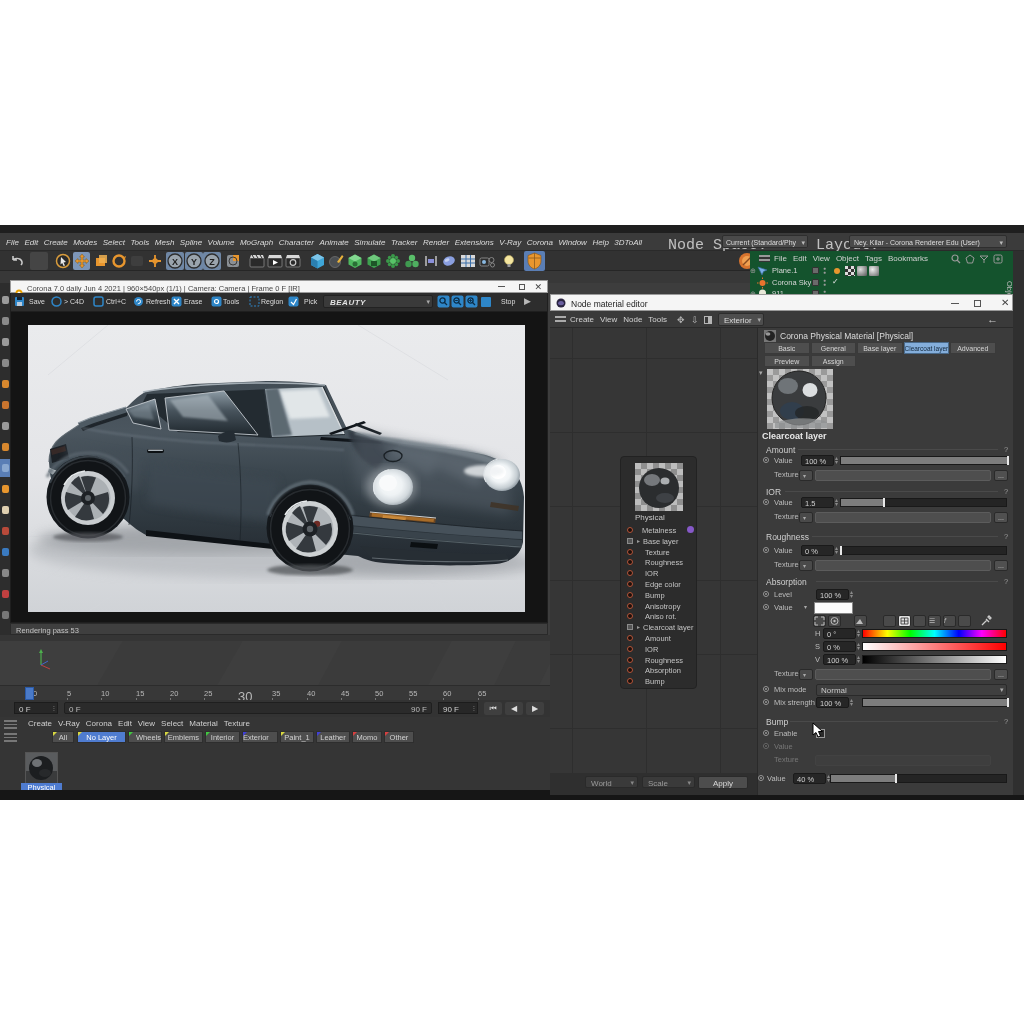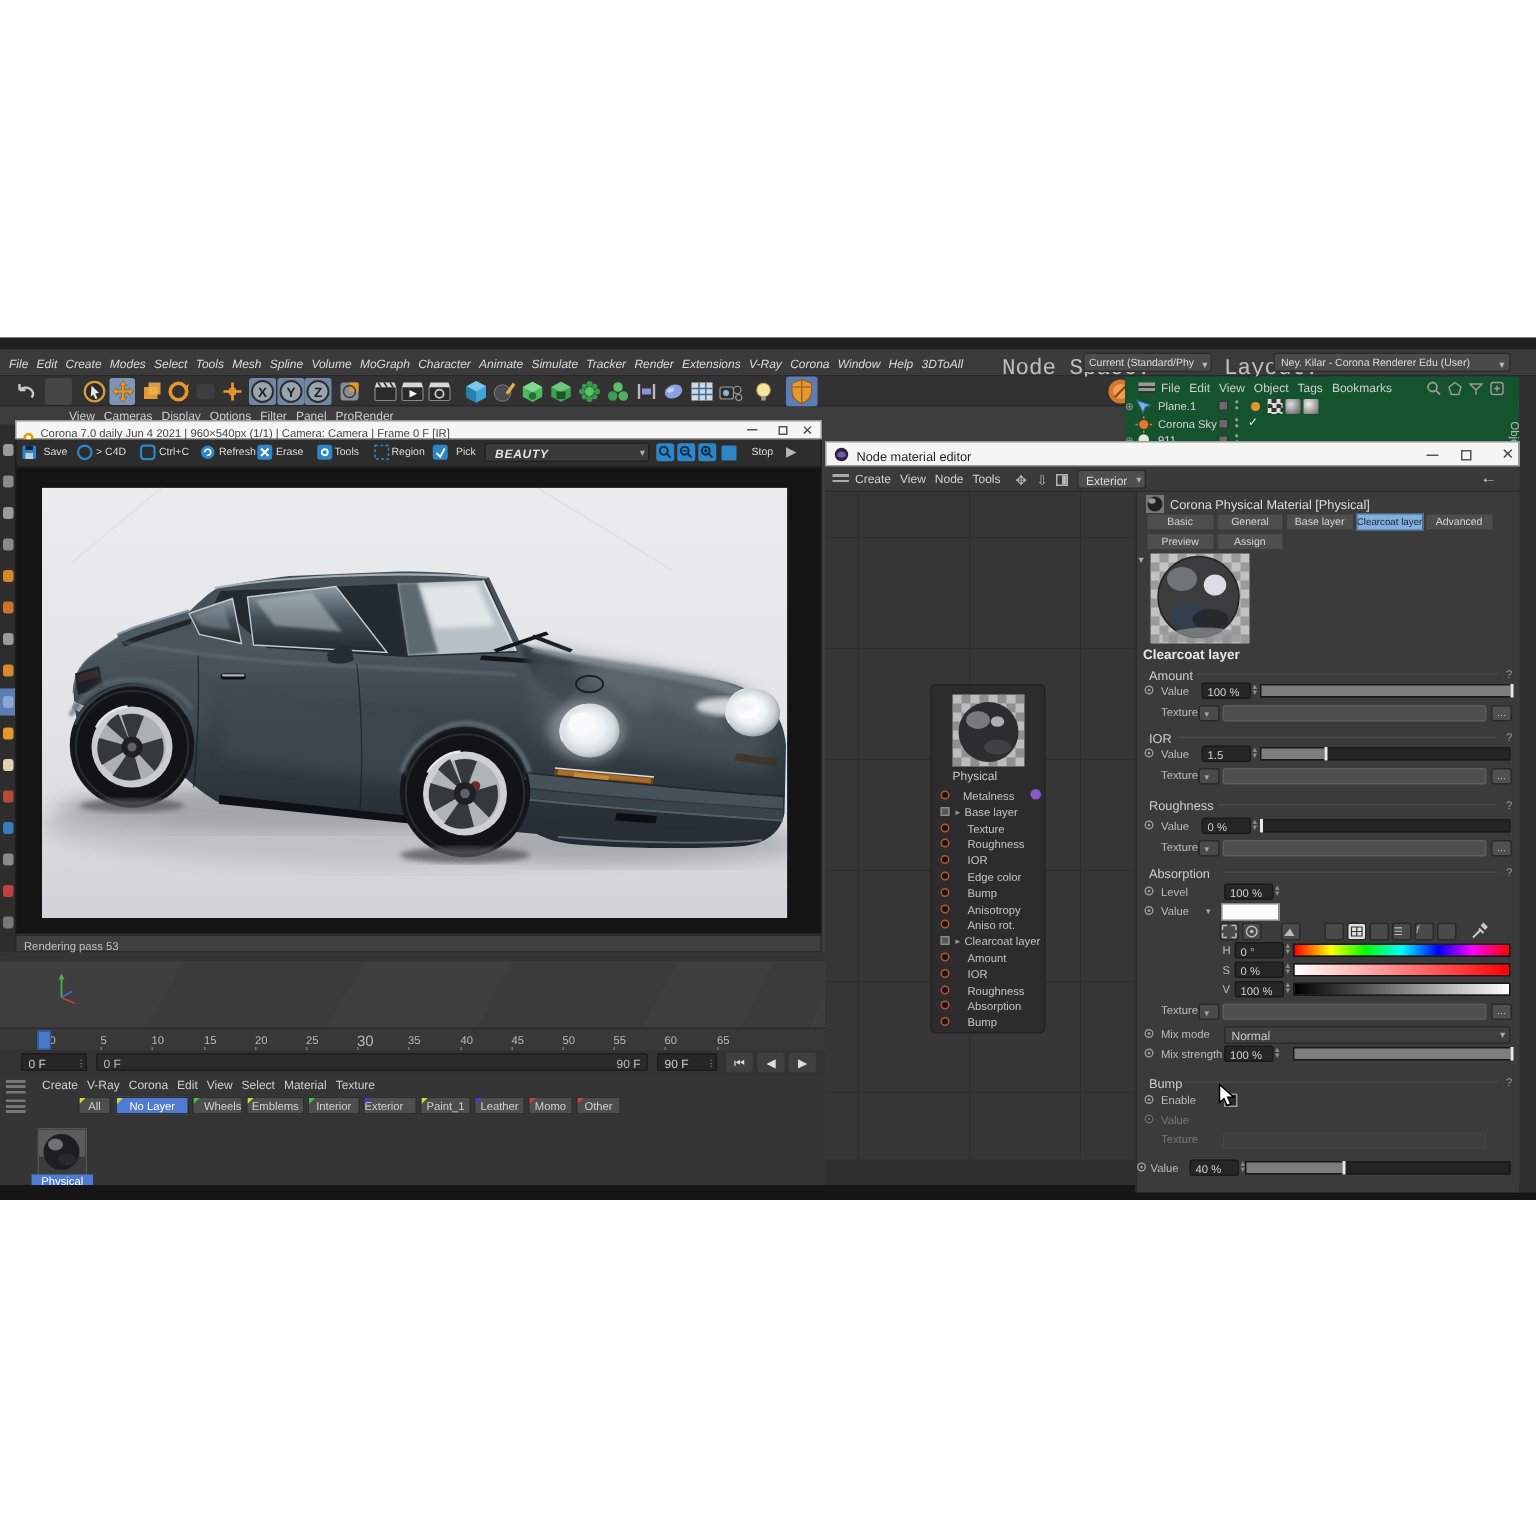--- a/index.html
+++ b/index.html
@@ -209,23 +209,20 @@
           <path d="M9.5 1 L9.5 17 M3.5 6 L15.5 6" stroke="#8a5a1e" stroke-width="0.8"></path>
         </svg>
       </div>
       <div style="position:absolute;left:737px;top:0px;width:20px;height:20px;"><svg width="20" height="20" viewBox="0 0 20 20">
           <circle cx="10" cy="10" r="8" fill="#d8742e"></circle>
           <circle cx="10" cy="10" r="5" fill="#f0a050"></circle>
           <path d="M6 14 L14 6" stroke="#8a4a1e" stroke-width="1.5"></path>
         </svg></div>
     </div>
 
-  <div class="abs" style="left:0;top:46px;width:757px;height:12px;background:#3c3c3c;">
-    <div class="abs m2" style="left:46px;top:2px;font-size:8px;color:#cfcfcf;white-space:nowrap;"><span>View</span><span>Cameras</span><span>Display</span><span>Options</span><span>Filter</span><span>Panel</span><span>ProRender</span></div>
-  </div>
 
   <div class="abs" style="left:0;top:58px;width:757px;height:352px;background:#3d3d3d;"></div>
 
   <div class="abs" style="left:0;top:58px;width:10px;height:352px;background:#2d2d2d;" id="leftstrip">
       <div style="position:absolute;left:0px;top:8px;width:10px;height:18px;">
         <div style="position:absolute;left:1.5px;top:5px;width:7px;height:8px;border-radius:2px;background:#9a9a9a;"></div>
       </div>
       <div style="position:absolute;left:0px;top:29px;width:10px;height:18px;">
         <div style="position:absolute;left:1.5px;top:5px;width:7px;height:8px;border-radius:2px;background:#8a8a8a;"></div>
       </div>
@@ -292,21 +289,21 @@
       <span style="position:absolute;left:67px;top:3px;font-size:7.5px;color:#b8b8b8;">5</span>
       <span style="position:absolute;left:67px;top:12px;width:1px;height:3px;background:#777;"></span>
       <span style="position:absolute;left:101px;top:3px;font-size:7.5px;color:#b8b8b8;">10</span>
       <span style="position:absolute;left:101px;top:12px;width:1px;height:3px;background:#777;"></span>
       <span style="position:absolute;left:136px;top:3px;font-size:7.5px;color:#b8b8b8;">15</span>
       <span style="position:absolute;left:136px;top:12px;width:1px;height:3px;background:#777;"></span>
       <span style="position:absolute;left:170px;top:3px;font-size:7.5px;color:#b8b8b8;">20</span>
       <span style="position:absolute;left:170px;top:12px;width:1px;height:3px;background:#777;"></span>
       <span style="position:absolute;left:204px;top:3px;font-size:7.5px;color:#b8b8b8;">25</span>
       <span style="position:absolute;left:204px;top:12px;width:1px;height:3px;background:#777;"></span>
-      <span style="position:absolute;left:238px;top:3px;font-size:10px;color:#b8b8b8;">30</span>
+      <span style="position:absolute;left:238px;top:3px;font-size:13px;color:#b8b8b8;">30</span>
       <span style="position:absolute;left:238px;top:12px;width:1px;height:3px;background:#777;"></span>
       <span style="position:absolute;left:272px;top:3px;font-size:7.5px;color:#b8b8b8;">35</span>
       <span style="position:absolute;left:272px;top:12px;width:1px;height:3px;background:#777;"></span>
       <span style="position:absolute;left:307px;top:3px;font-size:7.5px;color:#b8b8b8;">40</span>
       <span style="position:absolute;left:307px;top:12px;width:1px;height:3px;background:#777;"></span>
       <span style="position:absolute;left:341px;top:3px;font-size:7.5px;color:#b8b8b8;">45</span>
       <span style="position:absolute;left:341px;top:12px;width:1px;height:3px;background:#777;"></span>
       <span style="position:absolute;left:375px;top:3px;font-size:7.5px;color:#b8b8b8;">50</span>
       <span style="position:absolute;left:375px;top:12px;width:1px;height:3px;background:#777;"></span>
       <span style="position:absolute;left:409px;top:3px;font-size:7.5px;color:#b8b8b8;">55</span>
@@ -751,20 +748,31 @@
             <span style="position:absolute;left:24px;top:198.6px;font-size:7.5px;color:#c4c4c4;white-space:nowrap;">Roughness</span>
             <span style="position:absolute;left:6px;top:210.4px;width:6px;height:6px;border-radius:50%;background:#1e0f0b;border:1.5px solid #b3553a;"></span>
             <span style="position:absolute;left:24px;top:209.4px;font-size:7.5px;color:#c4c4c4;white-space:nowrap;">Absorption</span>
             <span style="position:absolute;left:6px;top:221.2px;width:6px;height:6px;border-radius:50%;background:#1e0f0b;border:1.5px solid #b3553a;"></span>
             <span style="position:absolute;left:24px;top:220.2px;font-size:7.5px;color:#c4c4c4;white-space:nowrap;">Bump</span>
           </div>
         <div class="abs" style="left:66px;top:69px;width:7px;height:7px;border-radius:50%;background:#8659c8;"></div>
       </div>
     </div>
 
+    <div class="abs" style="left:0;top:479px;width:207px;height:22px;background:#2f2f2f;">
+      <div class="abs" style="left:35px;top:3px;width:53px;height:12px;background:#3a3a3a;border:1px solid #2a2a2a;border-radius:2px;">
+          <span style="position:absolute;left:5px;top:2px;font-size:8px;color:#9a9a9a;">World</span>
+          <span style="position:absolute;right:3px;top:2px;font-size:7px;color:#888;">▾</span>
+        </div>
+      <div class="abs" style="left:92px;top:3px;width:53px;height:12px;background:#3a3a3a;border:1px solid #2a2a2a;border-radius:2px;">
+          <span style="position:absolute;left:5px;top:2px;font-size:8px;color:#9a9a9a;">Scale</span>
+          <span style="position:absolute;right:3px;top:2px;font-size:7px;color:#888;">▾</span>
+        </div>
+      <div class="abs" style="left:148px;top:3px;width:50px;height:13px;background:#4d4d4d;border:1px solid #2a2a2a;border-radius:2px;color:#d8d8d8;font-size:8px;text-align:center;line-height:13px;">Apply</div>
+    </div>
 
     <div class="abs" style="left:207px;top:34px;width:256px;height:467px;background:#3b3b3b;border-left:1px solid #2a2a2a;" id="attrs">
         <svg style="position:absolute;left:6px;top:2px;" width="12" height="12" viewBox="0 0 12 12">
           <rect width="12" height="12" fill="#777"></rect>
           <circle cx="6" cy="6" r="5" fill="#222"></circle>
           <ellipse cx="4" cy="4" rx="2.4" ry="1.8" fill="#999"></ellipse>
         </svg>
         <span style="position:absolute;left:22px;top:3px;font-size:8.5px;color:#dcdcdc;white-space:nowrap;">Corona Physical Material [Physical]</span>
         <span style="position:absolute;left:6px;top:14px;width:45.5px;height:12px;background:#4e4e4e;border:1px solid #3a3a3a;font-size:7px;color:#d6d6d6;text-align:center;line-height:11px;overflow:hidden;white-space:nowrap;">Basic</span>
         <span style="position:absolute;left:52.5px;top:14px;width:45.5px;height:12px;background:#4e4e4e;border:1px solid #3a3a3a;font-size:7px;color:#d6d6d6;text-align:center;line-height:11px;overflow:hidden;white-space:nowrap;">General</span>

